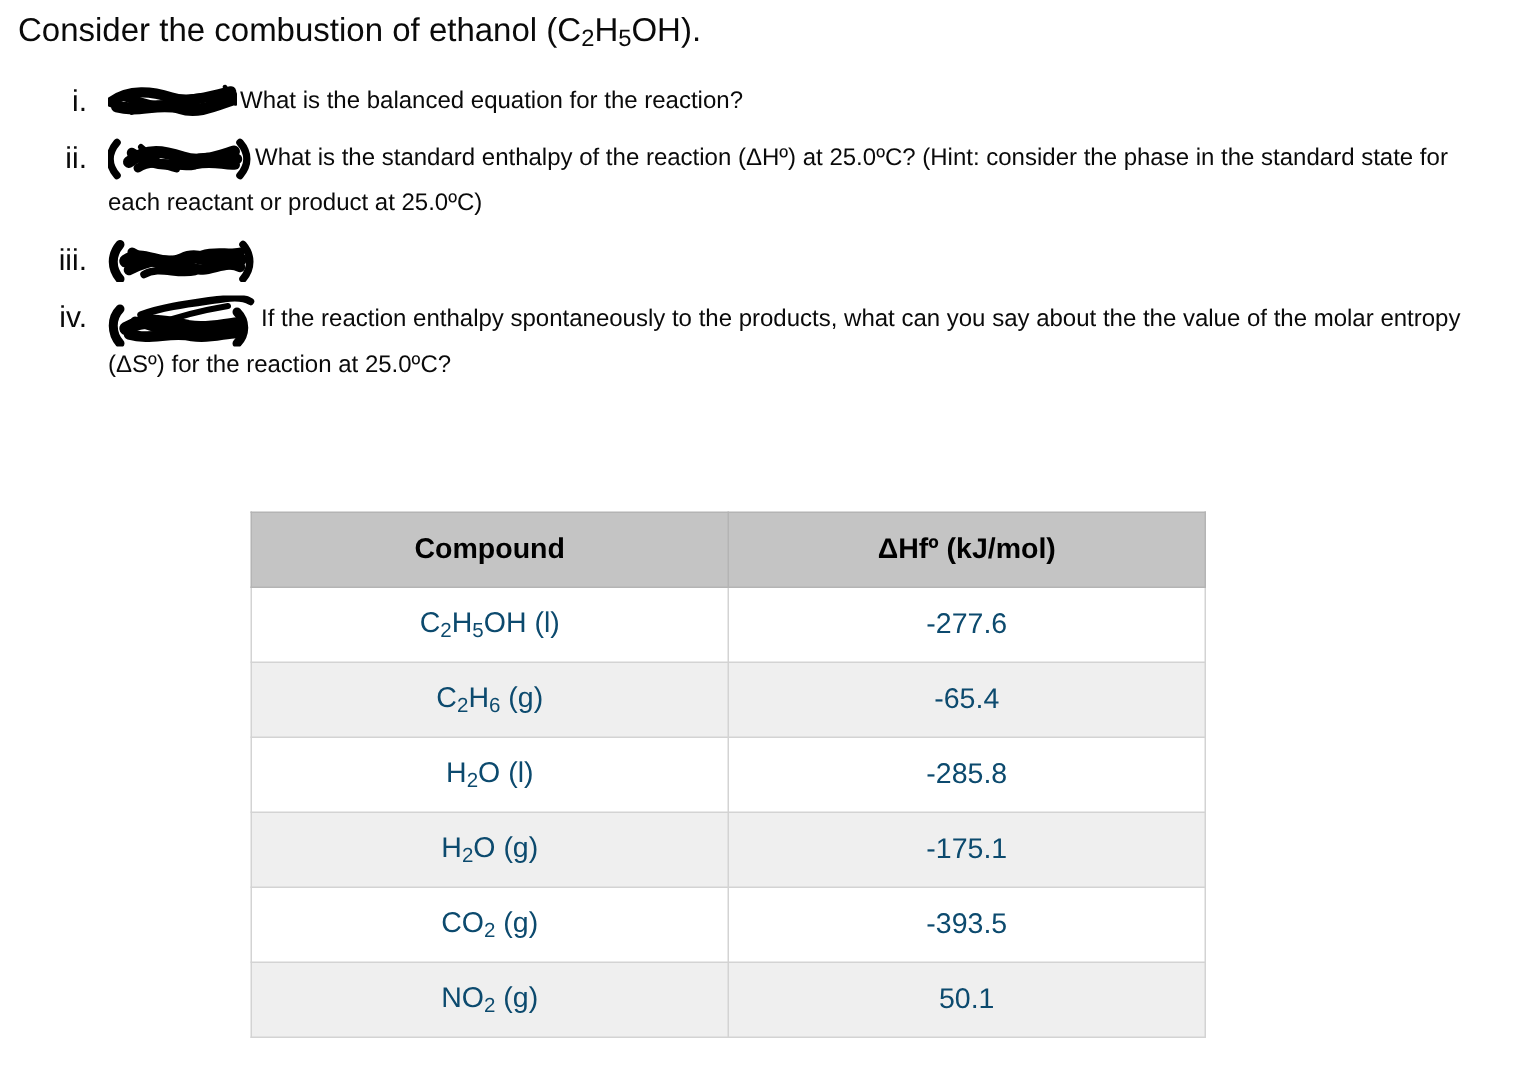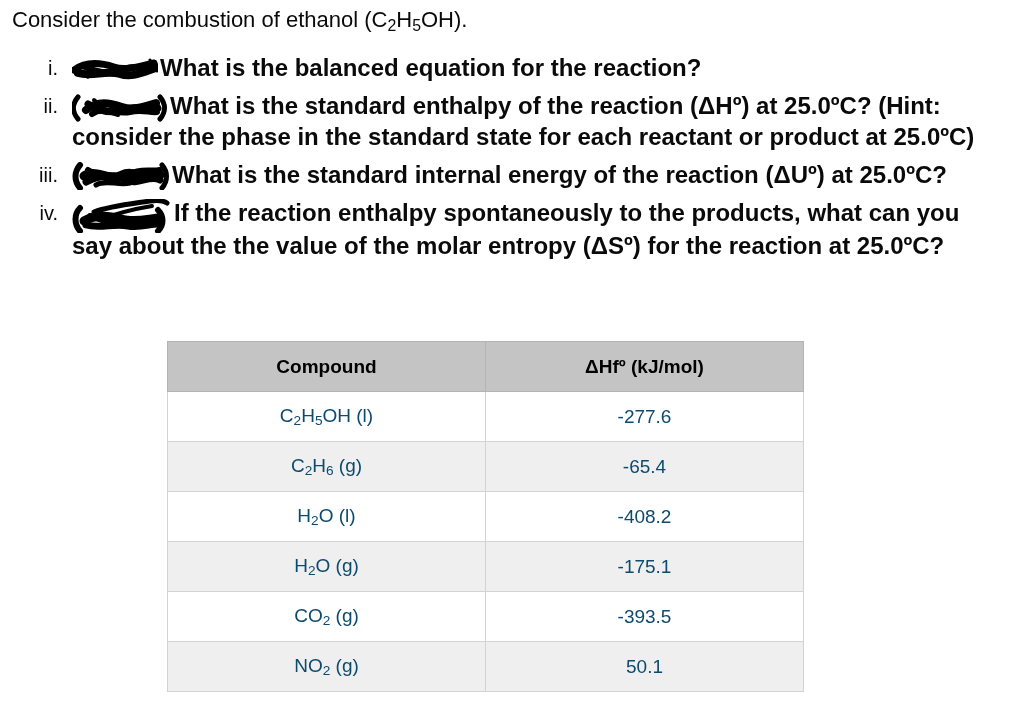--- a/index.html
+++ b/index.html
@@ -44,24 +44,23 @@
     width: 72px;
     flex: 0 0 72px;
     text-align: right;
     padding-right: 14px;
     box-sizing: border-box;
     font-size: 20px;
     line-height: 30px;
   }
   .qbody {
     flex: 1 1 auto;
-    font-size: 24px;
+    font-size: 16px;
     line-height: 30px;
     max-width: 905px;
-    font-weight: bold;
   }
   .qtext { }
 
   sub { font-size: 0.72em; vertical-align: -0.25em; }
 
   
   .redaction {
     display: inline-block;
     position: relative;
     vertical-align: middle;
@@ -155,21 +154,21 @@
         <svg width="98" height="28" viewBox="0 0 98 28" aria-hidden="true">
           <g fill="none" stroke="#000" stroke-linecap="round" stroke-linejoin="round">
             <path d="M8 3 C2 10, 2 19, 8 26" stroke-width="6"></path>
             <path d="M90 3 C96 10, 96 19, 90 26" stroke-width="5"></path>
             <path d="M12 14 C24 6, 36 20, 50 13 C62 7, 74 20, 88 13" stroke-width="9"></path>
             <path d="M14 20 C26 14, 40 10, 54 18 C66 24, 78 12, 88 18" stroke-width="7"></path>
             <path d="M16 8 C30 16, 44 22, 58 12 C68 6, 80 10, 88 8" stroke-width="6"></path>
             <path d="M24 23 C34 17, 46 24, 58 21" stroke-width="5"></path>
           </g>
         </svg>
-      </span><span class="qtext">What is the standard internal energy of the reaction (ΔUº) at 25.0ºC?</span>
+      </span>
     </div>
   </div>
 
   <div class="qitem">
     <div class="marker">iv.</div>
     <div class="qbody">
       <span class="redaction">
         <svg width="100" height="34" viewBox="0 0 100 34" style="margin-bottom:-2px" aria-hidden="true">
           <g fill="none" stroke="#000" stroke-linecap="round" stroke-linejoin="round">
             <path d="M8 9 C2 15, 2 25, 8 32" stroke-width="6"></path>
@@ -203,21 +202,21 @@
       <tr class="odd">
         <td>C<sub>2</sub>H<sub>5</sub>OH (l)</td>
         <td>-277.6</td>
       </tr>
       <tr class="even">
         <td>C<sub>2</sub>H<sub>6</sub> (g)</td>
         <td>-65.4</td>
       </tr>
       <tr class="odd">
         <td>H<sub>2</sub>O (l)</td>
-        <td>-408.2</td>
+        <td>-285.8</td>
       </tr>
       <tr class="even">
         <td>H<sub>2</sub>O (g)</td>
         <td>-175.1</td>
       </tr>
       <tr class="odd">
         <td>CO<sub>2</sub> (g)</td>
         <td>-393.5</td>
       </tr>
       <tr class="even">

